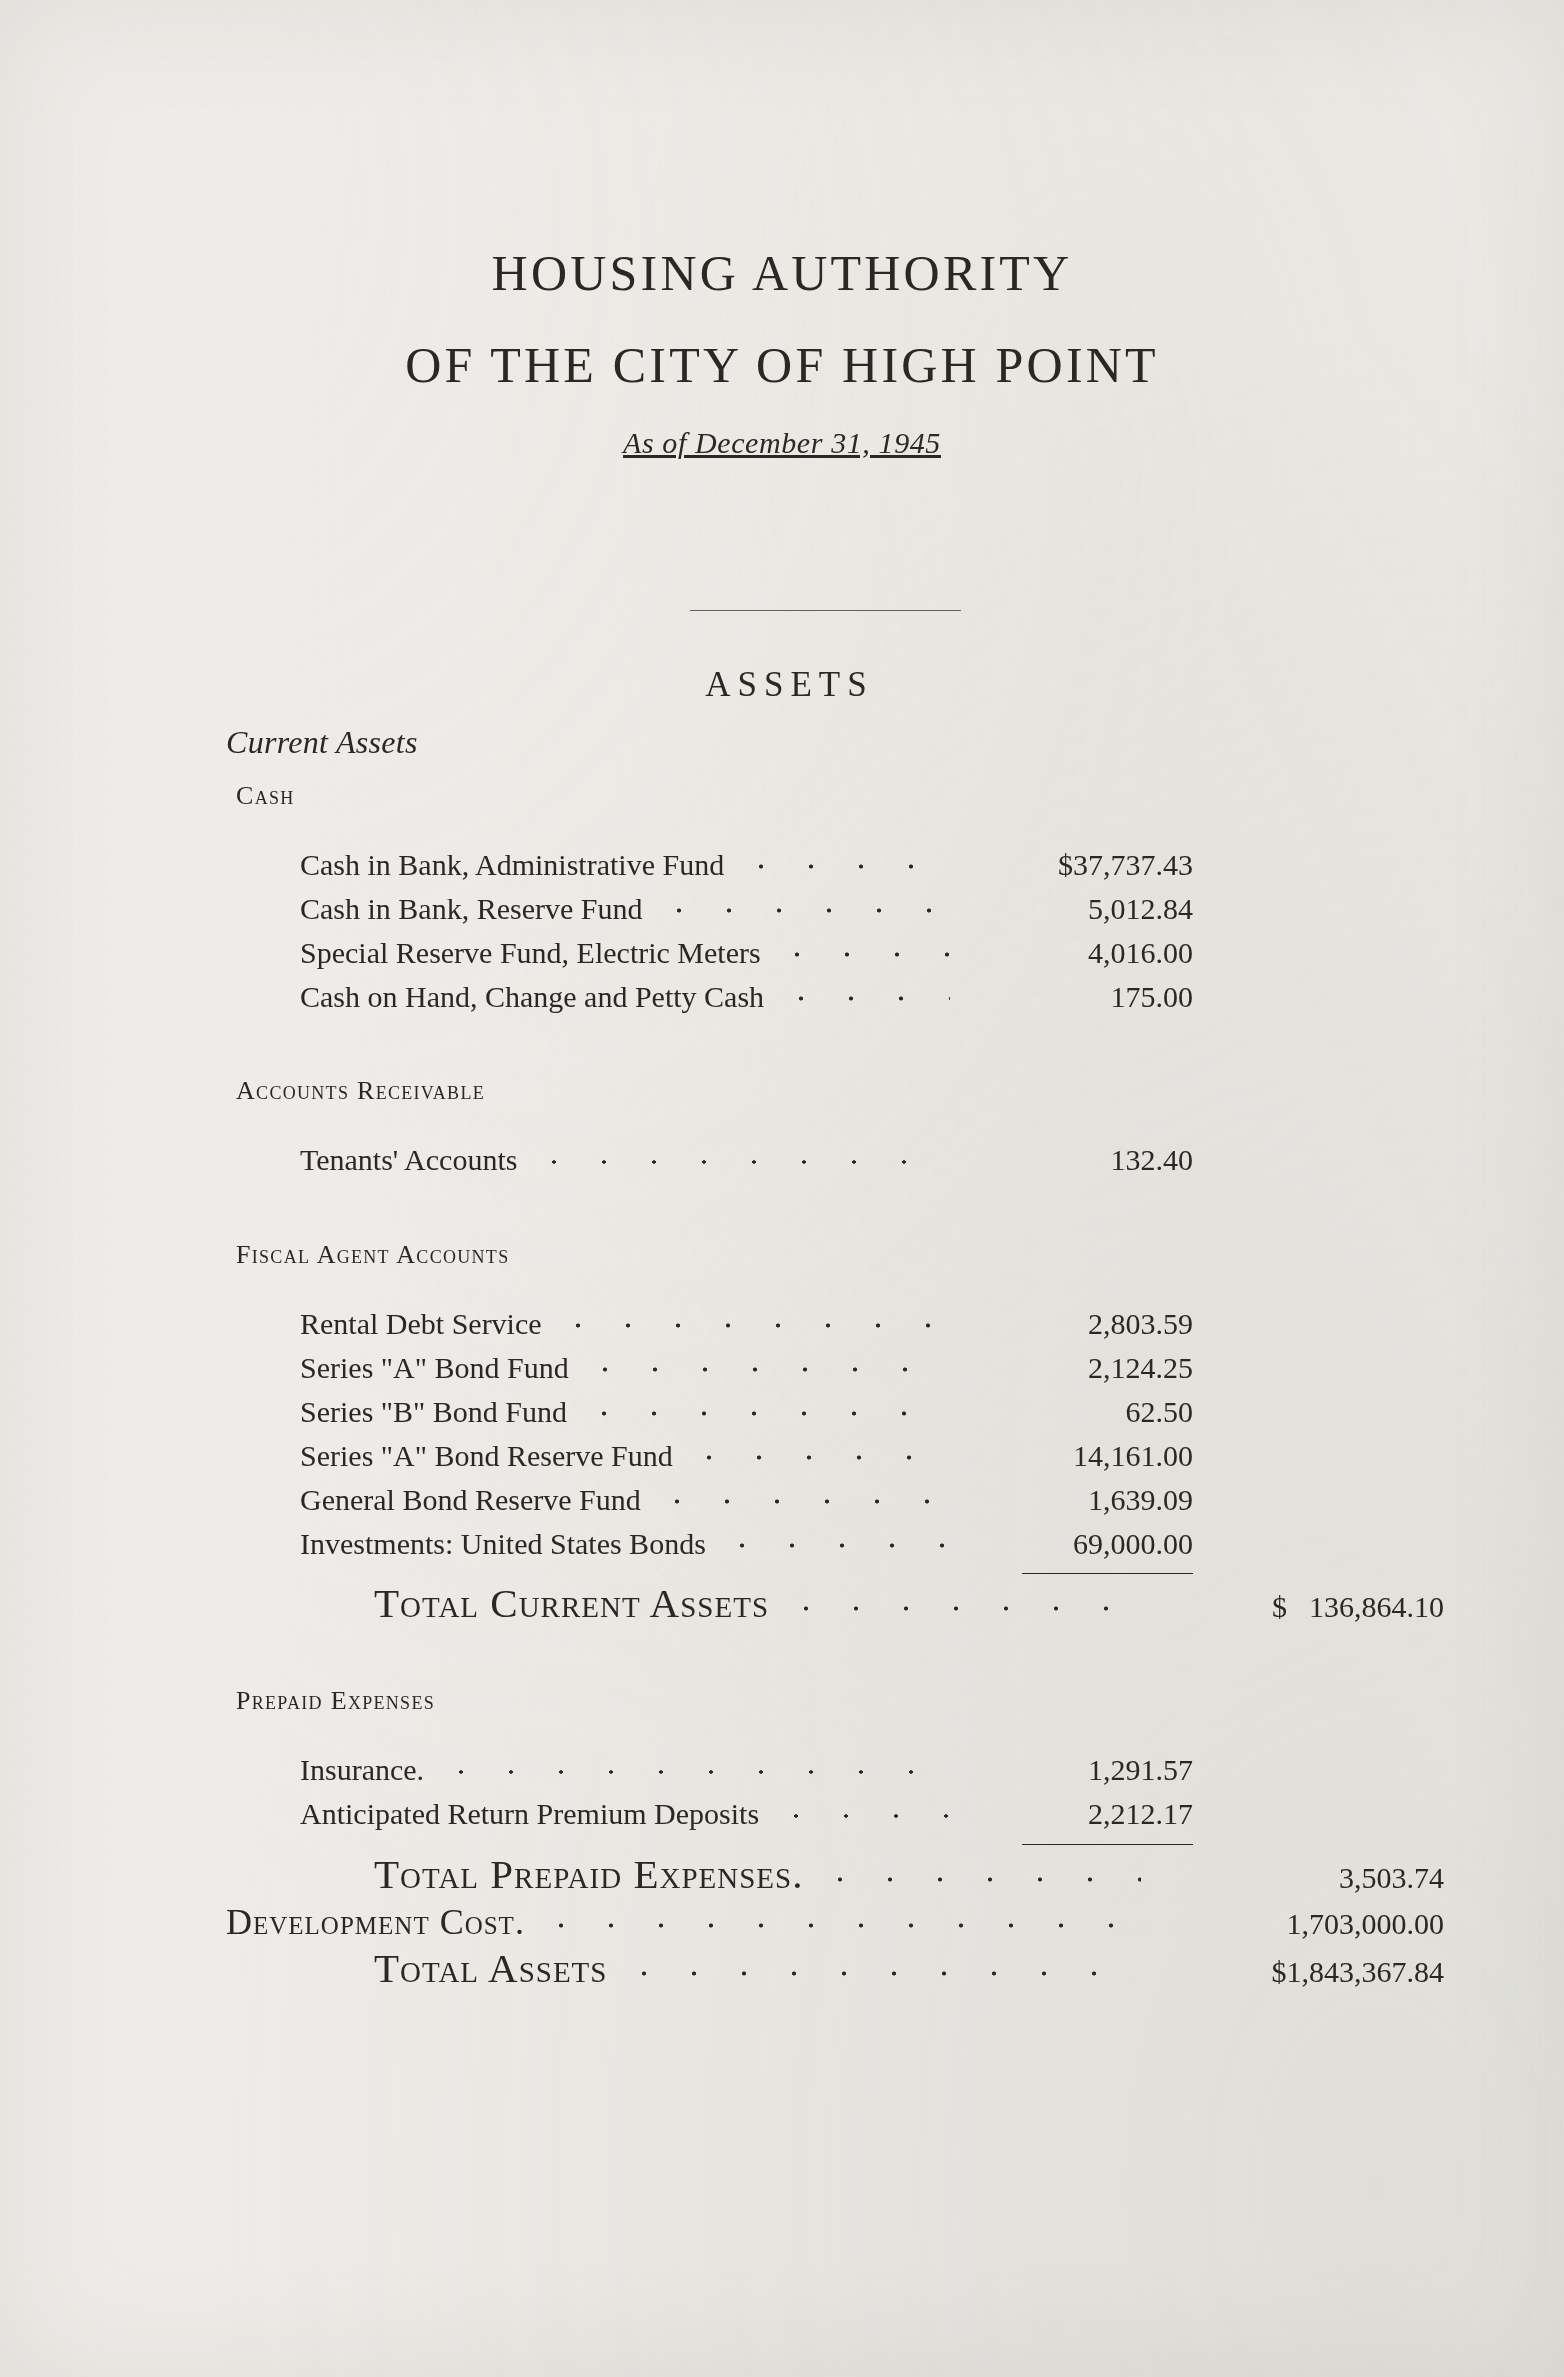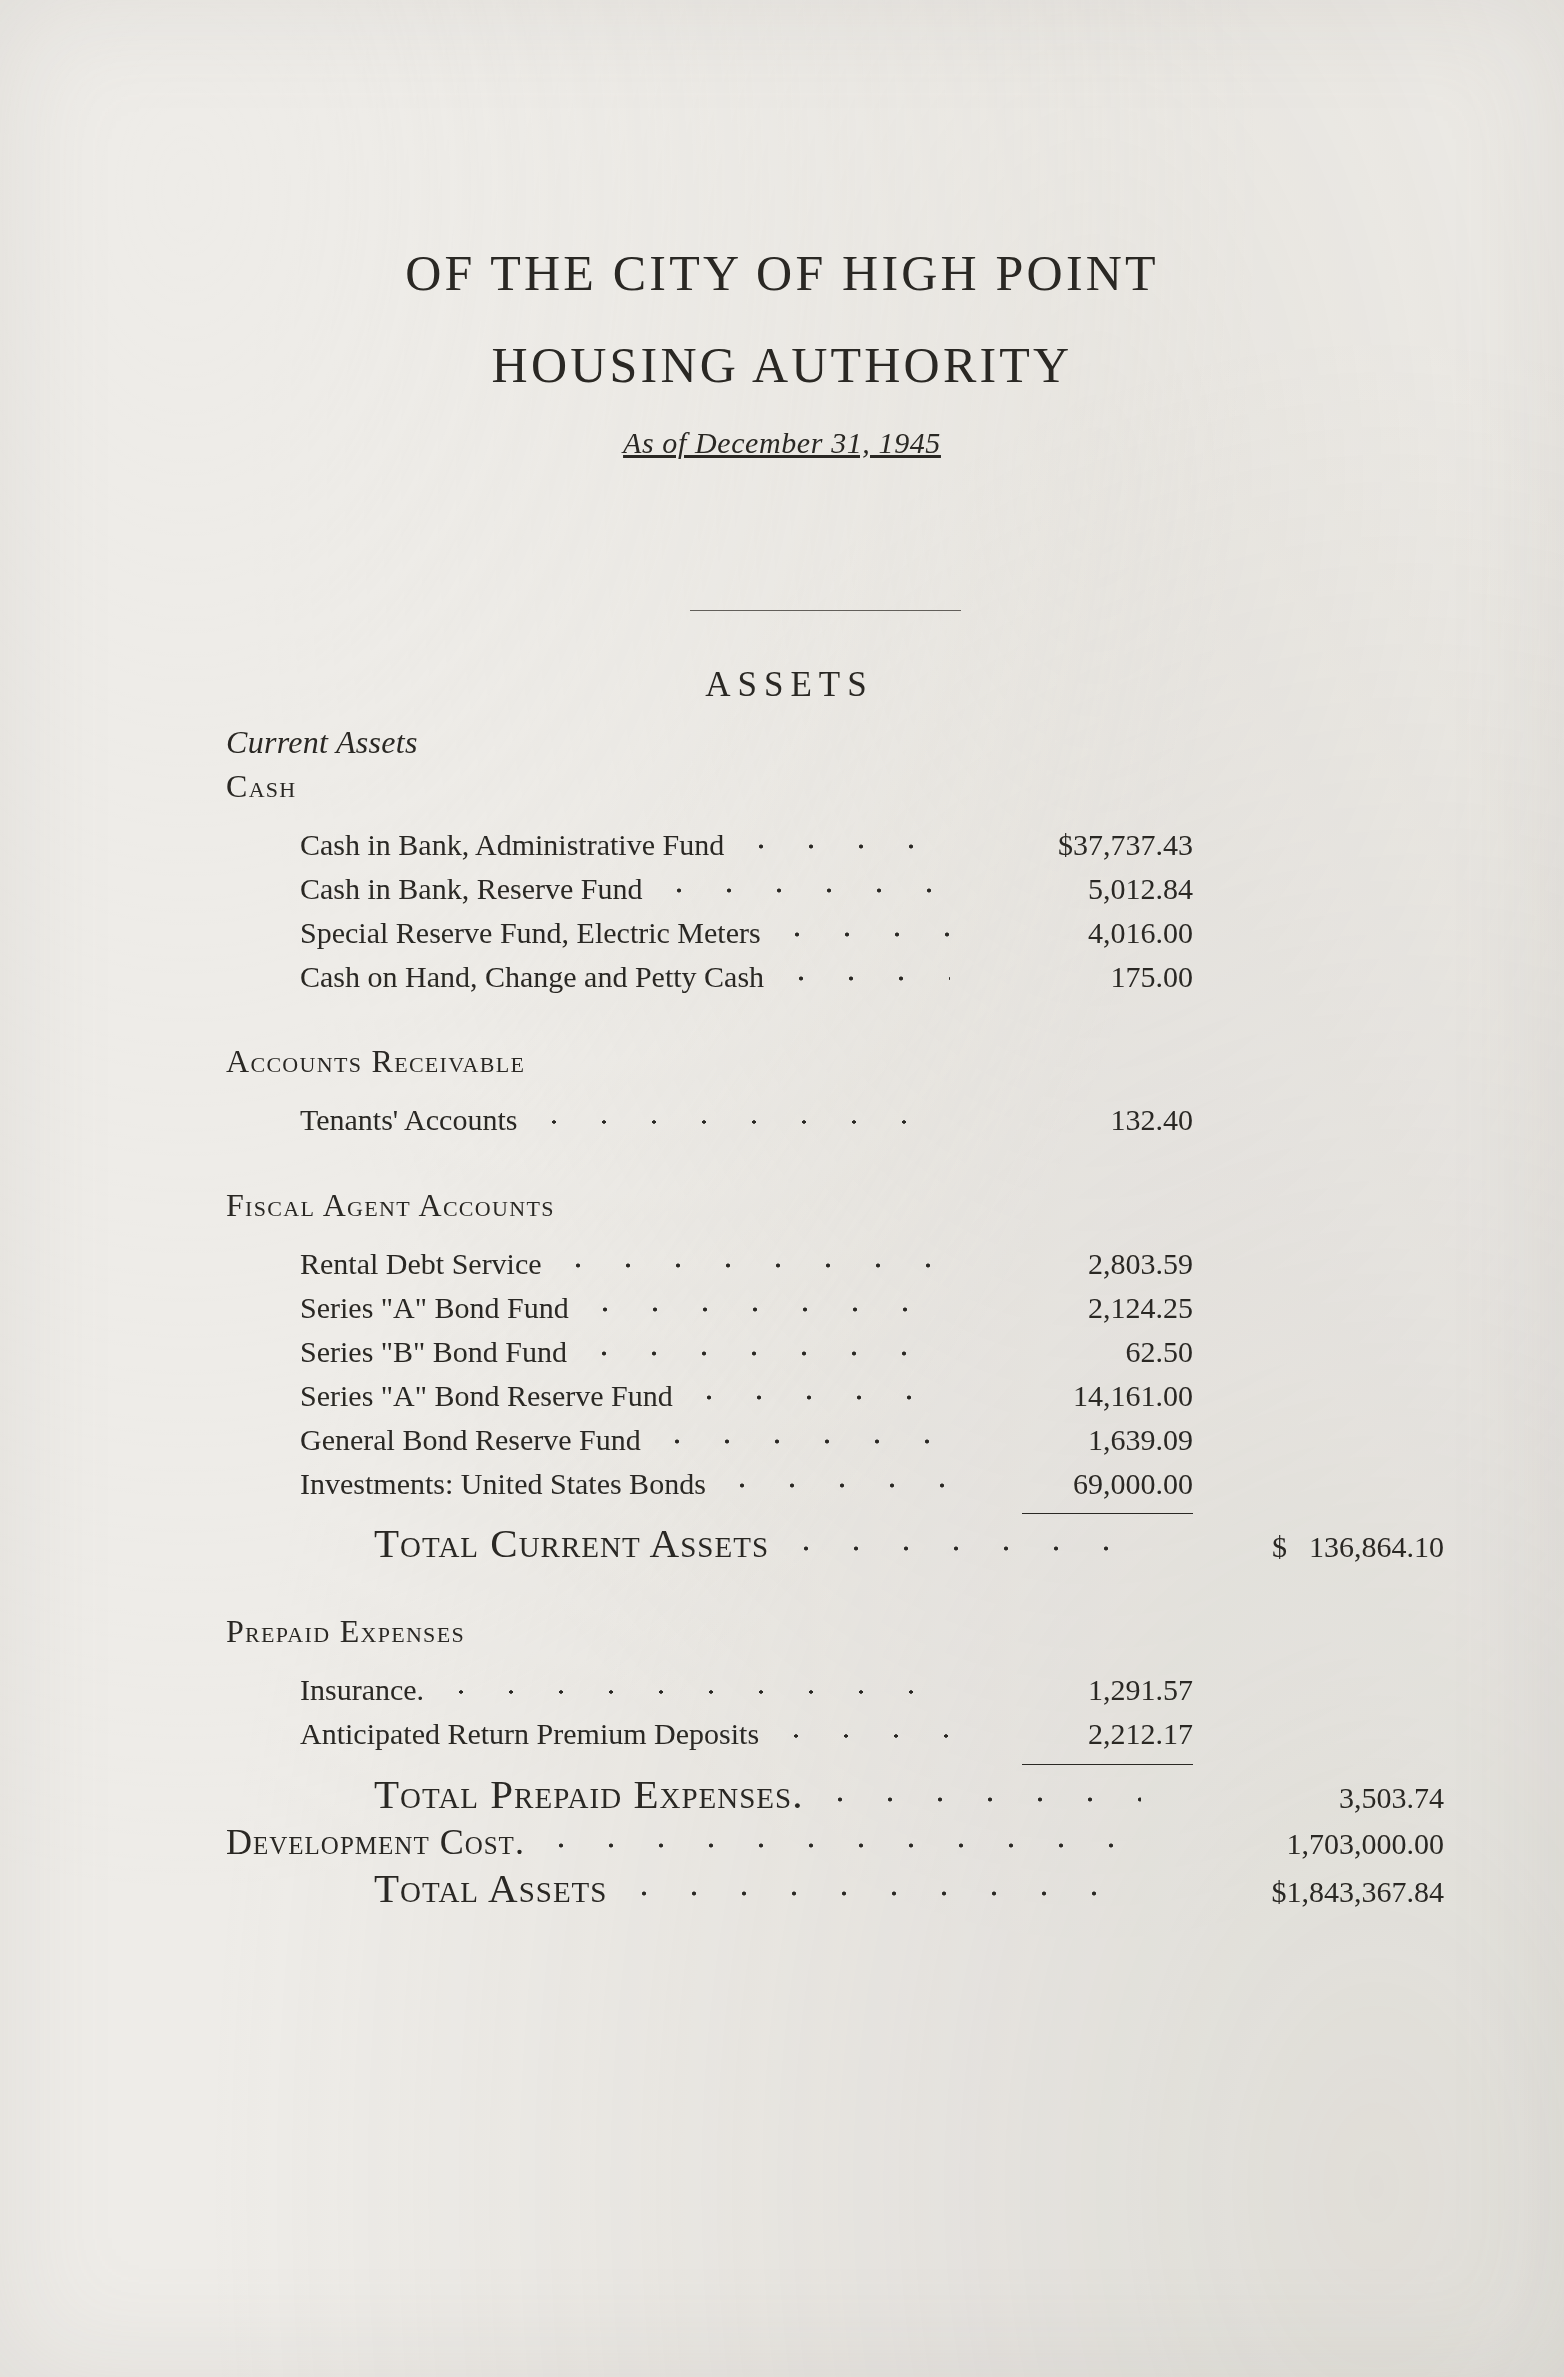--- a/index.html
+++ b/index.html
@@ -110,24 +110,24 @@
   .subhead-italic {
     font-style: italic;
     font-size: 32px;
     line-height: 41px;
     letter-spacing: 0.3px;
     margin: 0 0 0 0;
   }
 
   .section-head {
     font-variant: small-caps;
-    font-size: 32px;
+    font-size: 26px;
     line-height: 40px;
     letter-spacing: 1.3px;
-    margin: 0;
+    margin: 10px;
     padding-top: 2.6px;
   }
 
   .rows {
     margin: 0;
     padding: 0;
     list-style: none;
   }
 
   .row {
@@ -192,22 +192,22 @@
 
   .dollar-gap { display: inline-block; width: 22px; }
 </style>
 </head>
 <body>
 
 <div class="page">
   <div class="content">
 
     <div class="title-block">
+      <div class="title-line">HOUSING AUTHORITY</div>
       <div class="title-line">OF THE CITY OF HIGH POINT</div>
-      <div class="title-line">HOUSING AUTHORITY</div>
       <div class="date-line">As of December 31, 1945</div>
     </div>
 
     <div class="rule-ornament"></div>
 
     <div class="assets-heading">ASSETS</div>
 
     <div class="sheet">
 
       <div class="subhead-italic">Current Assets</div>

